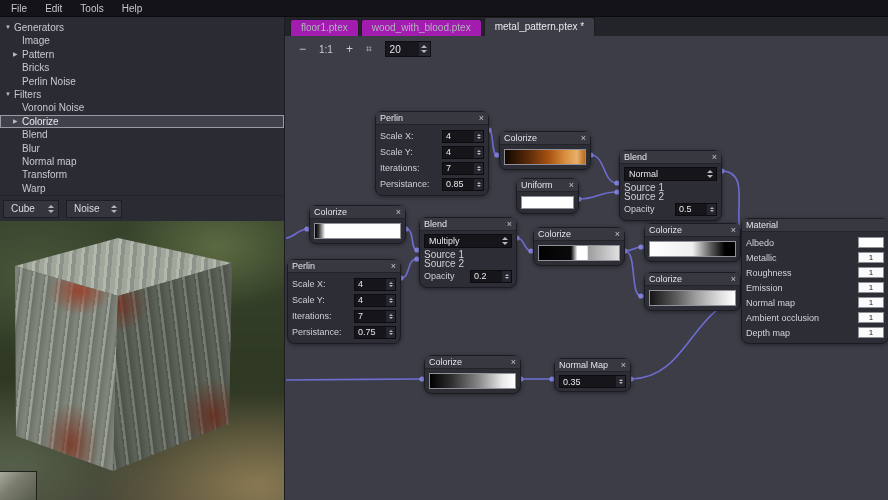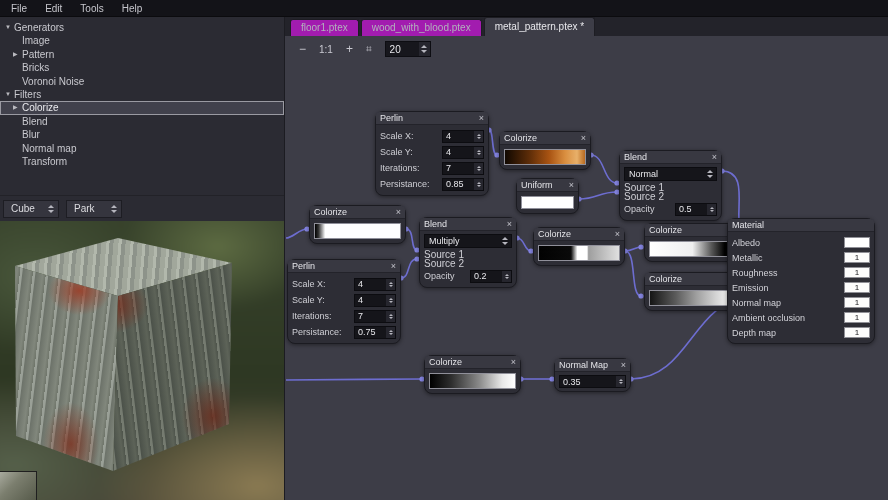--- a/index.html
+++ b/index.html
@@ -108,57 +108,65 @@
       <div class="tree-row child">
           <span class="arrow">▶</span>
           <span>Pattern</span>
         </div>
       <div class="tree-row child">
           <span class="arrow"></span>
           <span>Bricks</span>
         </div>
       <div class="tree-row child">
           <span class="arrow"></span>
-          <span>Voronoi Noise</span>
+          <span>Perlin Noise</span>
         </div>
       <div class="tree-row">
           <span class="arrow">▼</span>
           <span>Filters</span>
         </div>
+      <div class="tree-row child">
+          <span class="arrow"></span>
+          <span>Voronoi Noise</span>
+        </div>
       <div class="tree-row child selected">
           <span class="arrow">▶</span>
           <span>Colorize</span>
         </div>
       <div class="tree-row child">
           <span class="arrow"></span>
           <span>Blend</span>
         </div>
       <div class="tree-row child">
           <span class="arrow"></span>
           <span>Blur</span>
         </div>
       <div class="tree-row child">
           <span class="arrow"></span>
           <span>Normal map</span>
         </div>
       <div class="tree-row child">
           <span class="arrow"></span>
           <span>Transform</span>
+        </div>
+      <div class="tree-row child">
+          <span class="arrow"></span>
+          <span>Warp</span>
         </div>
     </div>
     <div class="presel">
       <div class="mini-select">
           <span>Cube</span>
           <span class="udarrows">
             <i class="u"></i>
             <i class="d"></i>
           </span>
         </div>
       <div class="mini-select">
-          <span>Park</span>
+          <span>Noise</span>
           <span class="udarrows">
             <i class="u"></i>
             <i class="d"></i>
           </span>
         </div>
     </div>
     <div class="preview3d">
       <div class="pv-bg"></div>
       <div class="face top"></div>
       <div class="face front"></div>
@@ -444,21 +452,21 @@
       <div class="node" style="left:359px;top:210px;width:97px">
         <div class="node-header">
             <span>Colorize</span>
             <span class="node-close">×</span>
           </div>
         <div class="node-body">
             <div class="gradbar" style="background:linear-gradient(90deg,#151515 0%,#5a5a5a 30%,#a0a0a0 55%,#d5d5d5 78%,#ffffff 100%)"></div>
           </div>
       </div>
 
-      <div class="node" style="left:442px;top:156px;width:148px">
+      <div class="node" style="left:456px;top:156px;width:148px">
         <div class="node-header">
             <span>Material</span>
           </div>
         <div class="node-body">
           <div class="mat-row">
               <span>Albedo</span>
               <span class="matswatch" style="background:#ffffff"></span>
             </div>
           <div class="mat-row">
               <span>Metallic</span>

